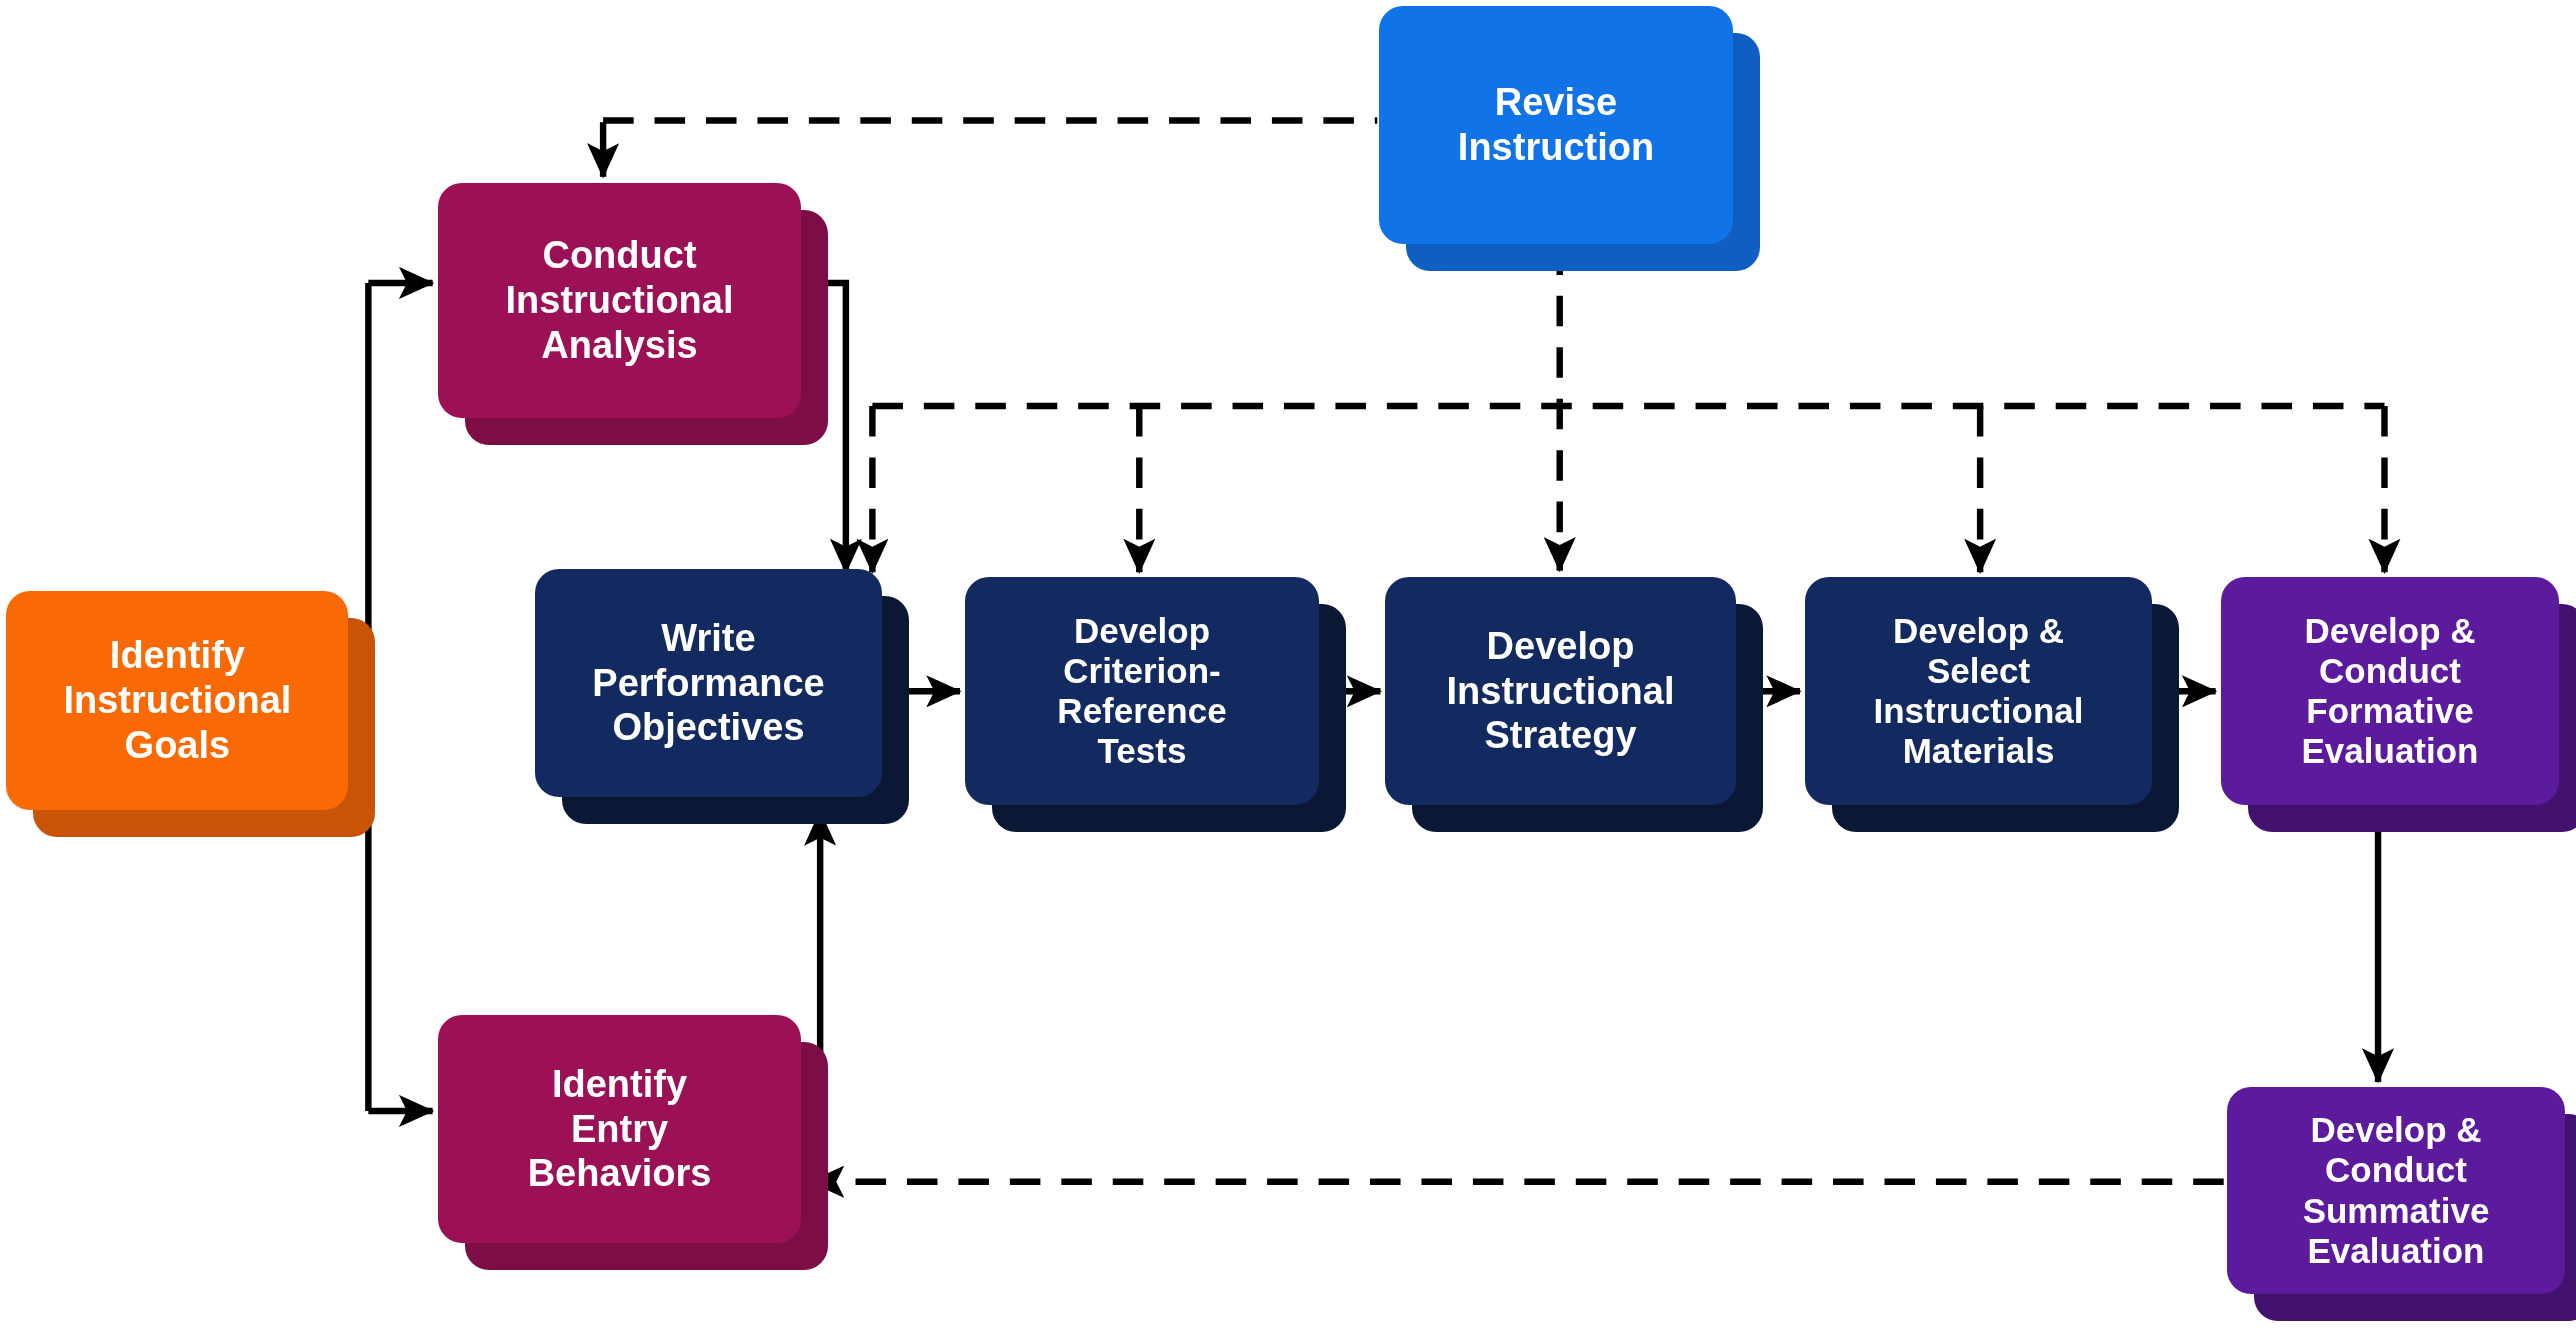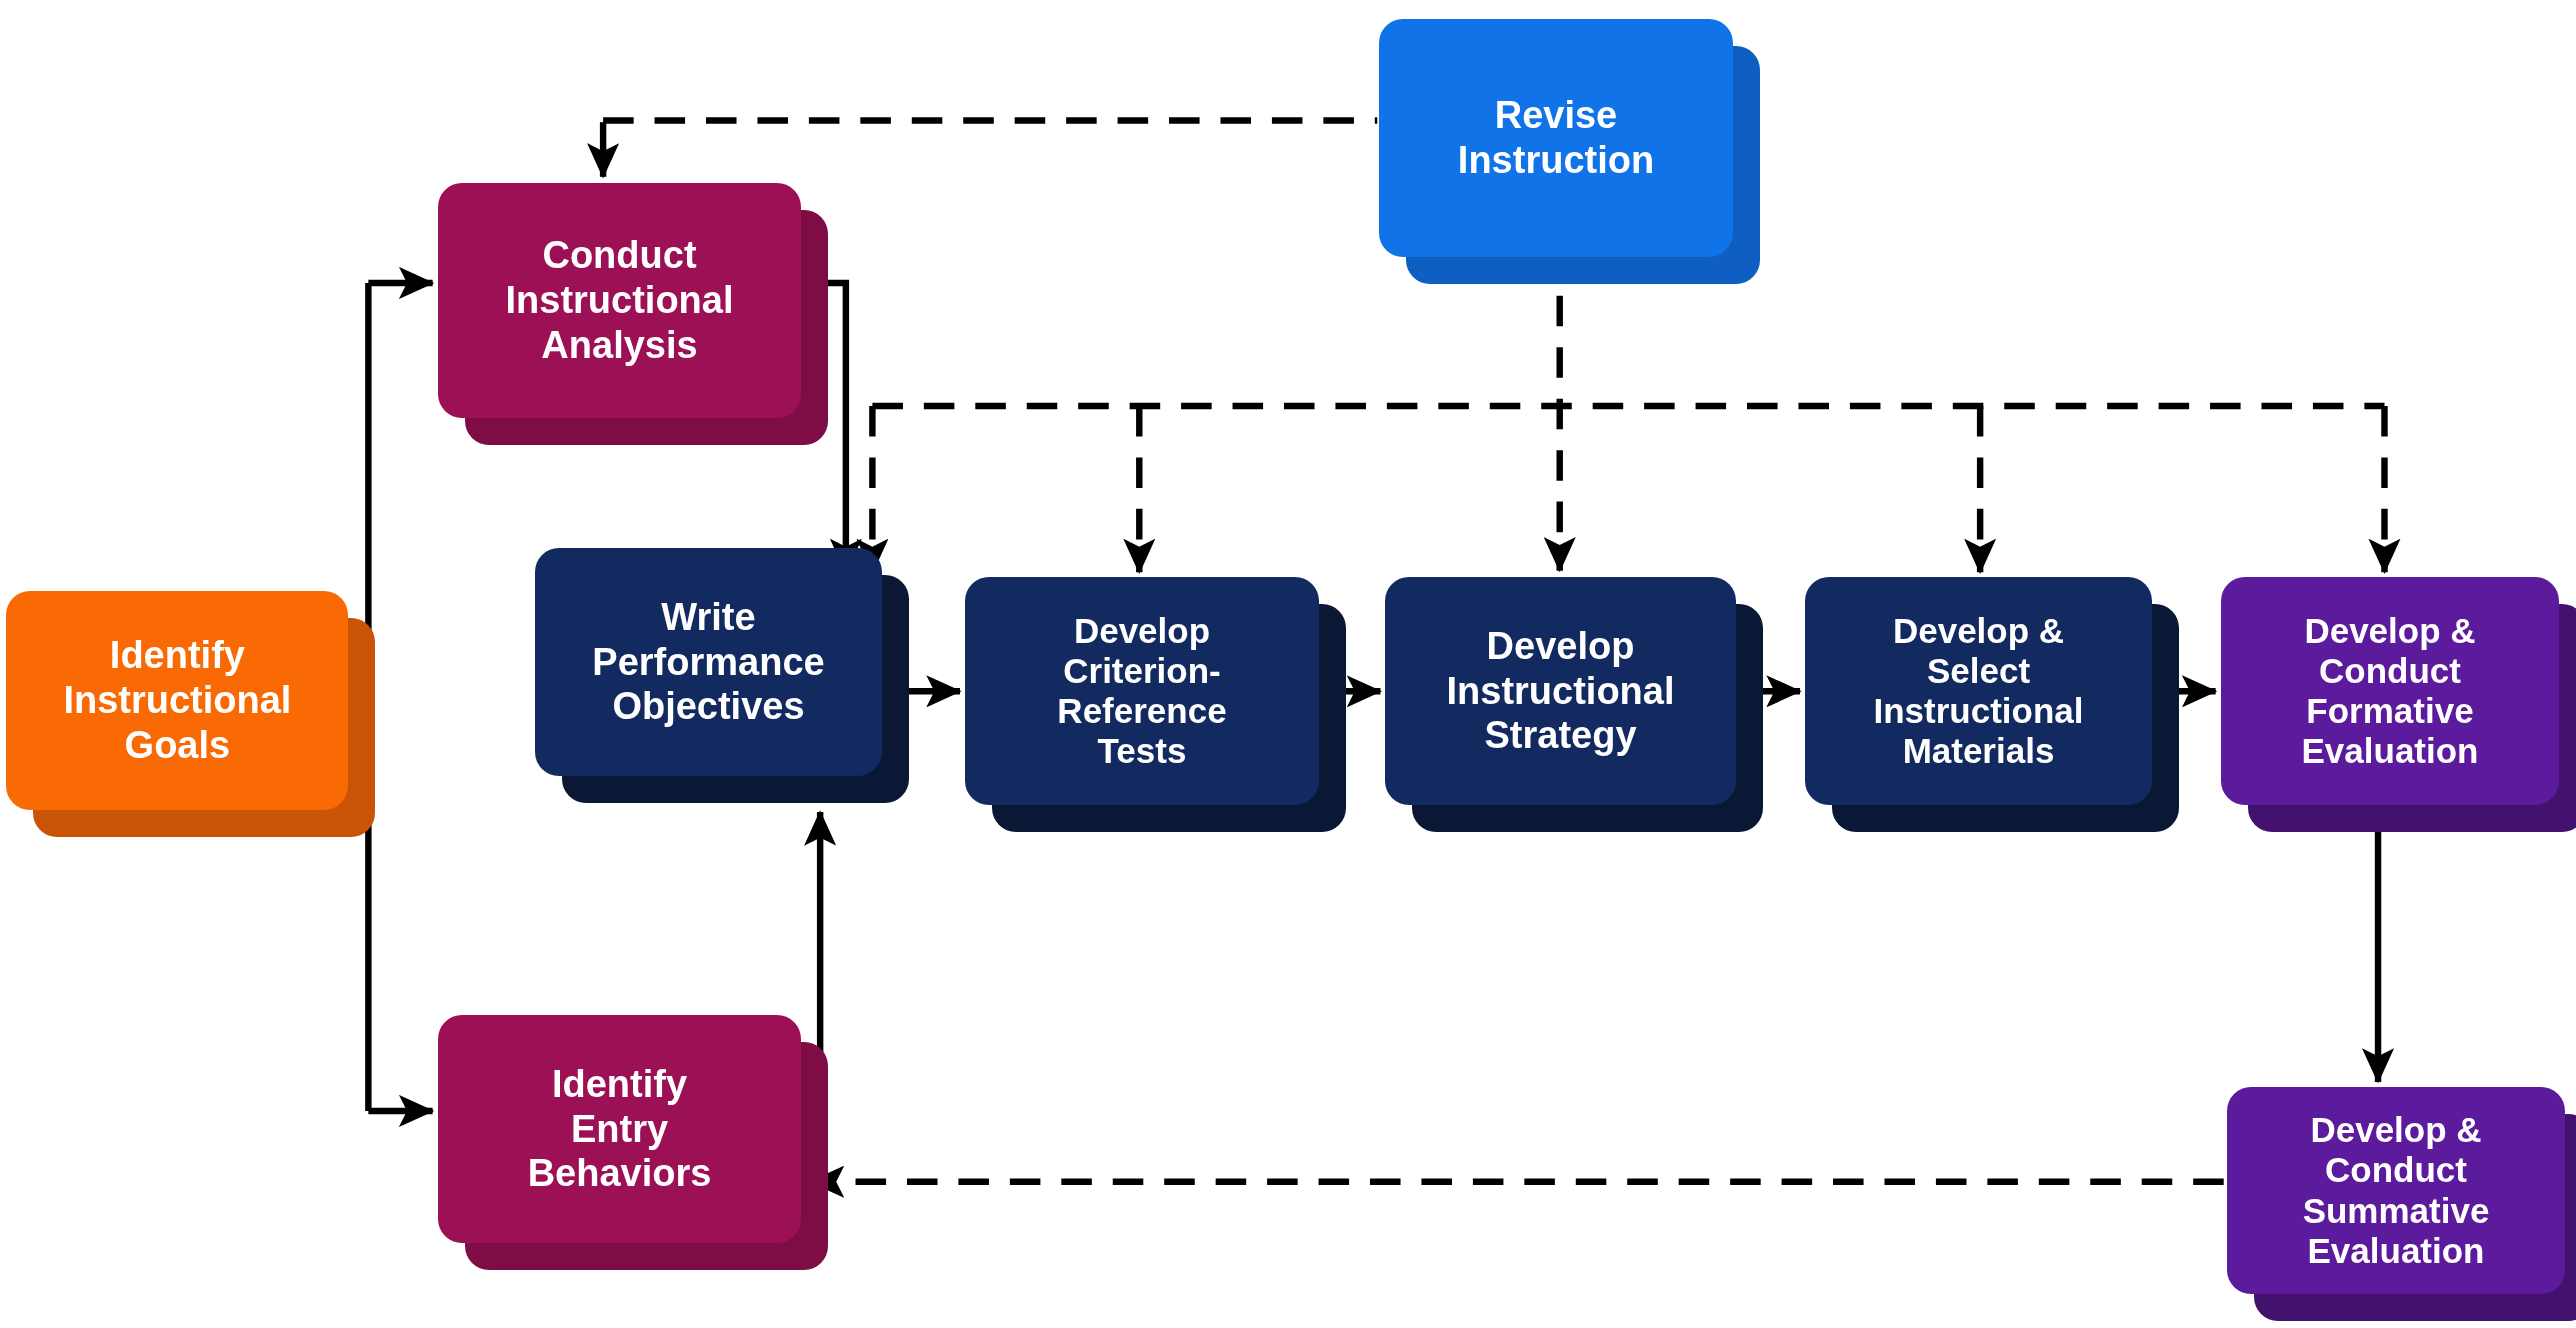--- a/index.html
+++ b/index.html
@@ -73,21 +73,21 @@
 Instructional
 Analysis</span>
   </div>
 
   <div class="box" style="left: 438px; top: 1015px; width: 363px; height: 228px; background: rgb(156, 16, 86); box-shadow: rgb(126, 12, 69) 27px 27px 0px;">
     <span class="lbl">Identify
 Entry
 Behaviors</span>
   </div>
 
-  <div class="box" style="left: 535px; top: 548px; width: 347px; height: 228px; background: rgb(19, 42, 96); box-shadow: rgb(10, 24, 54) 27px 27px 0px;">
+  <div class="box" style="left: 535px; top: 569px; width: 347px; height: 228px; background: rgb(19, 42, 96); box-shadow: rgb(10, 24, 54) 27px 27px 0px;">
     <span class="lbl">Write
 Performance
 Objectives</span>
   </div>
 
   <div class="box" style="left: 965px; top: 577px; width: 354px; height: 228px; background: rgb(19, 42, 96); box-shadow: rgb(10, 24, 54) 27px 27px 0px;">
     <span class="lbl small">Develop
 Criterion-
 Reference
 Tests</span>
@@ -113,19 +113,19 @@
 Evaluation</span>
   </div>
 
   <div class="box" style="left: 2227px; top: 1087px; width: 338px; height: 207px; background: rgb(92, 26, 157); box-shadow: rgb(67, 18, 111) 27px 27px 0px;">
     <span class="lbl small">Develop &amp;
 Conduct
 Summative
 Evaluation</span>
   </div>
 
-  <div class="box" style="left: 1379px; top: 19px; width: 354px; height: 238px; background: rgb(17, 115, 232); box-shadow: rgb(15, 95, 194) 27px 27px 0px;">
+  <div class="box" style="left: 1379px; top: 6px; width: 354px; height: 238px; background: rgb(17, 115, 232); box-shadow: rgb(15, 95, 194) 27px 27px 0px;">
     <span class="lbl">Revise
 Instruction</span>
   </div>
 
 </div>
 
 
 </body></html>

